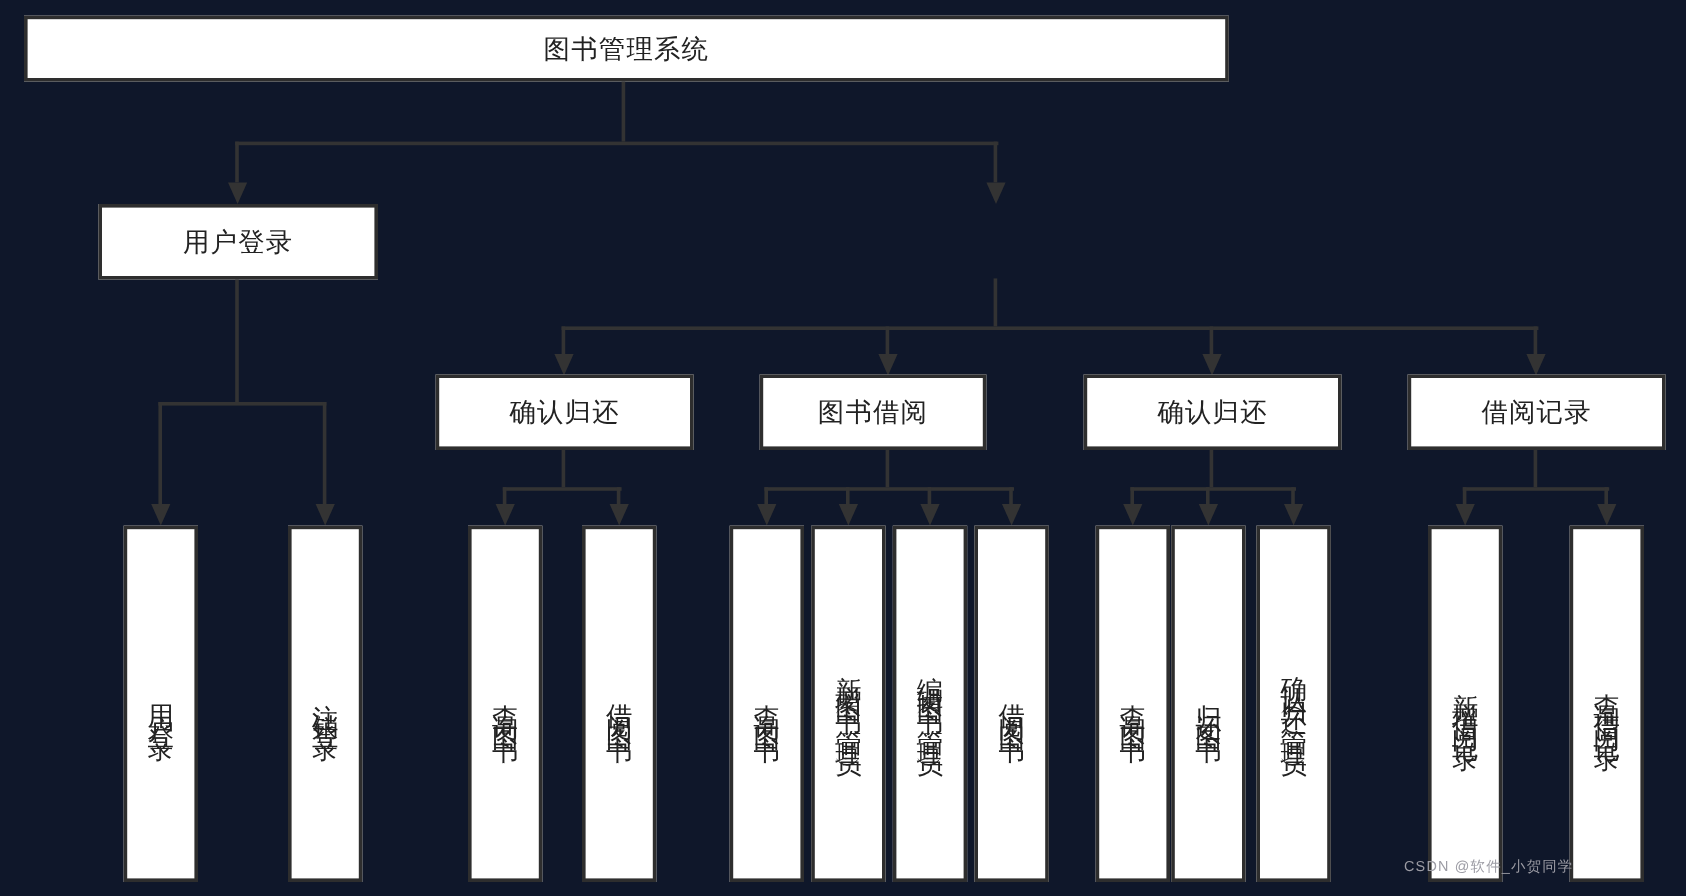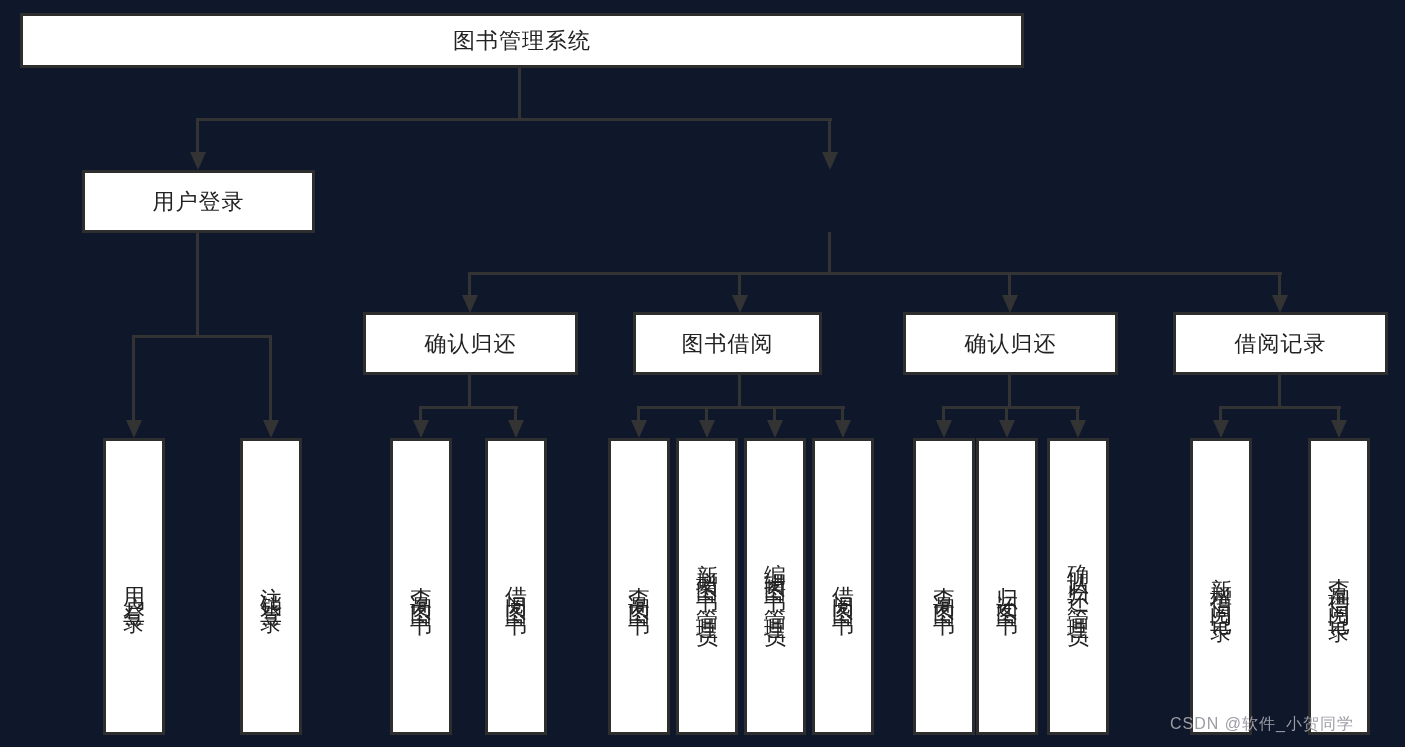--- a/index.html
+++ b/index.html
@@ -47,21 +47,21 @@
     position: absolute;
     width: 0; height: 0;
     border-left: 8px solid transparent;
     border-right: 8px solid transparent;
     border-top: 18px solid #333333;
   }
   .watermark {
     position: absolute;
     left: 1170px;
     top: 714px;
-    font-size: 16px;
+    font-size: 12px;
     color: #9c9ca4;
     letter-spacing: 1px;
     z-index: 5;
     white-space: nowrap;
   }
 </style>
 </head>
 <body>
 
 <div id="canvas">

